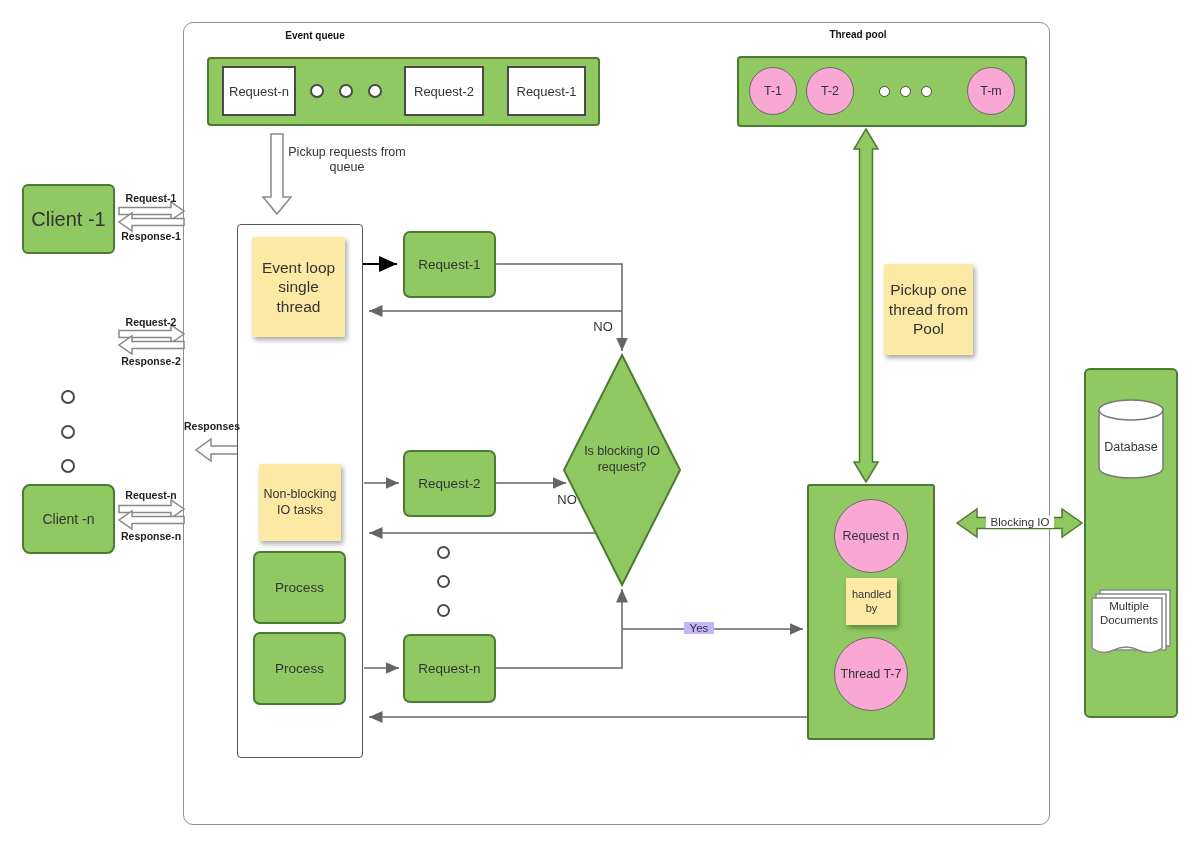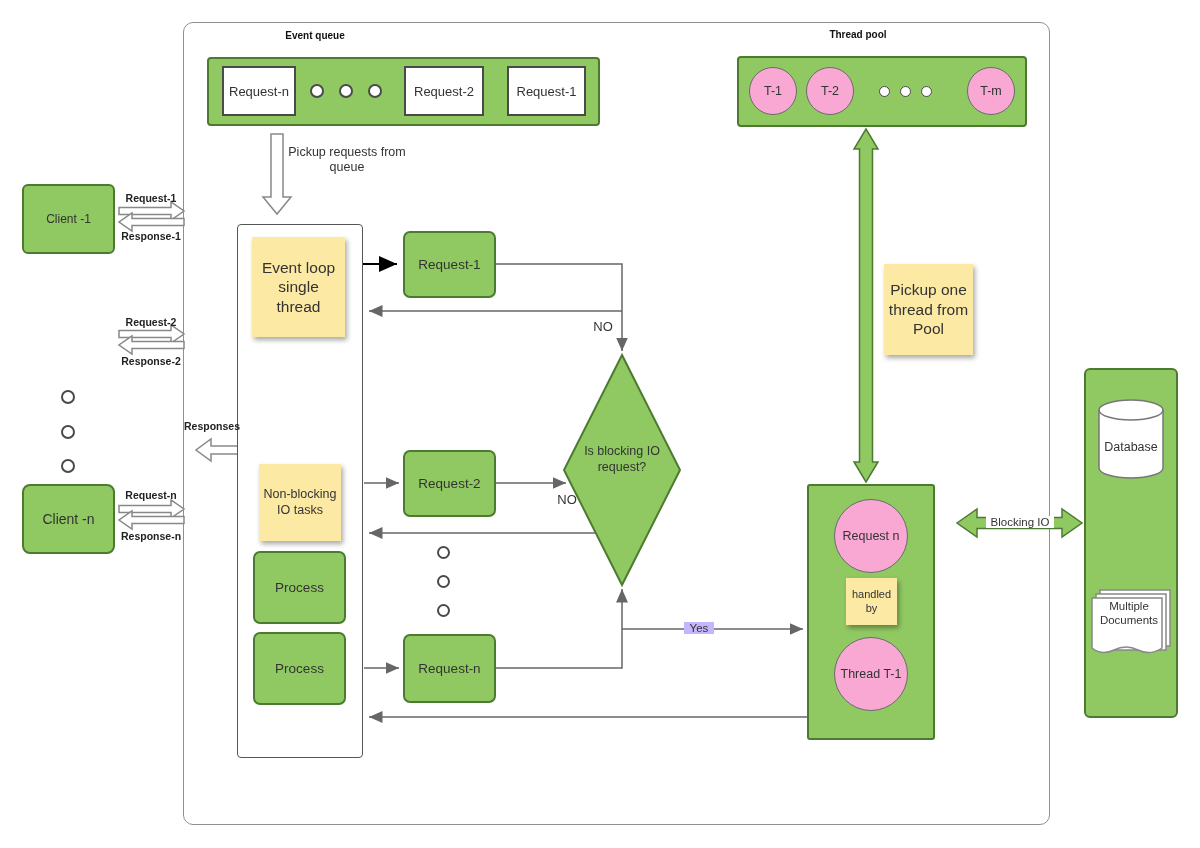--- a/index.html
+++ b/index.html
@@ -76,21 +76,21 @@
 
   <div class="abs title" style="left:806px;top:29px;width:104px;">Thread pool</div>
   <div class="abs" style="left:737px;top:56px;width:290px;height:71px;background:#90c962;border:2px solid #4d7a31;border-radius:4px;"></div>
   <div class="abs tcirc" style="left:749px;top:67px;width:48px;height:48px;">T-1</div>
   <div class="abs tcirc" style="left:806px;top:67px;width:48px;height:48px;text-align:center;">T-2</div>
   <div class="abs sdot" style="left:879px;top:86px;width:11px;height:11px;"></div>
   <div class="abs sdot" style="left:900px;top:86px;width:11px;height:11px;"></div>
   <div class="abs sdot" style="left:921px;top:86px;width:11px;height:11px;"></div>
   <div class="abs tcirc" style="left:967px;top:67px;width:48px;height:48px;">T-m</div>
 
-  <div class="abs gbox" style="left:22px;top:184px;width:93px;height:70px;font-size:12px;border-radius:6px;">Client -1</div>
+  <div class="abs gbox" style="left:22px;top:184px;width:93px;height:70px;font-size:20px;border-radius:6px;">Client -1</div>
   <div class="abs lbl" style="left:120px;top:192px;width:62px;">Request-1</div>
   <div class="abs lbl" style="left:118px;top:230px;width:66px;">Response-1</div>
 
   <div class="abs lbl" style="left:120px;top:316px;width:62px;">Request-2</div>
   <div class="abs lbl" style="left:118px;top:355px;width:66px;">Response-2</div>
 
   <div class="abs dot" style="left:61px;top:390px;width:14px;height:14px;"></div>
   <div class="abs dot" style="left:61px;top:425px;width:14px;height:14px;"></div>
   <div class="abs dot" style="left:61px;top:459px;width:14px;height:14px;"></div>
 
@@ -118,21 +118,21 @@
   <div class="abs ctr" style="left:574px;top:444px;width:96px;font-size:12.5px;line-height:1.25;">Is blocking IO request?</div>
   <div class="abs ctr" style="left:586px;top:319px;width:34px;font-size:13px;">NO</div>
   <div class="abs ctr" style="left:550px;top:492px;width:34px;font-size:13px;">NO</div>
   <div class="abs ctr" style="left:684px;top:622px;width:30px;font-size:11.5px;background:#c4b5fd;">Yes</div>
 
   <div class="abs note" style="left:884px;top:264px;width:89px;height:91px;font-size:15.5px;padding:0 4px;">Pickup one thread from Pool</div>
 
   <div class="abs" style="left:807px;top:484px;width:128px;height:256px;background:#90c962;border:2px solid #4d7a31;border-radius:3px;"></div>
   <div class="abs tcirc" style="left:834px;top:499px;width:74px;height:74px;">Request n</div>
   <div class="abs note" style="left:846px;top:578px;width:51px;height:47px;font-size:11px;">handled by</div>
-  <div class="abs tcirc" style="left:834px;top:637px;width:74px;height:74px;">Thread T-1</div>
+  <div class="abs tcirc" style="left:834px;top:637px;width:74px;height:74px;">Thread T-7</div>
 
   <div class="abs ctr" style="left:986px;top:516px;width:68px;font-size:11.5px;background:#fff;">Blocking IO</div>
 
   <div class="abs" style="left:1084px;top:368px;width:94px;height:350px;background:#90c962;border:2px solid #4d7a31;border-radius:6px;"></div>
   <svg class="abs" style="left:1097px;top:398px;" width="68" height="86" viewBox="0 0 68 86">
     <path d="M2,12 A32,10 0 0 1 66,12 L66,70 A32,10 0 0 1 2,70 Z" fill="#fff" stroke="#777" stroke-width="1.5"></path>
     <path d="M2,12 A32,10 0 0 0 66,12" fill="none" stroke="#777" stroke-width="1.5"></path>
   </svg>
   <div class="abs ctr" style="left:1099px;top:440px;width:64px;font-size:12.5px;">Database</div>
   <svg class="abs" style="left:1088px;top:588px;" width="86" height="76" viewBox="0 0 86 76">

